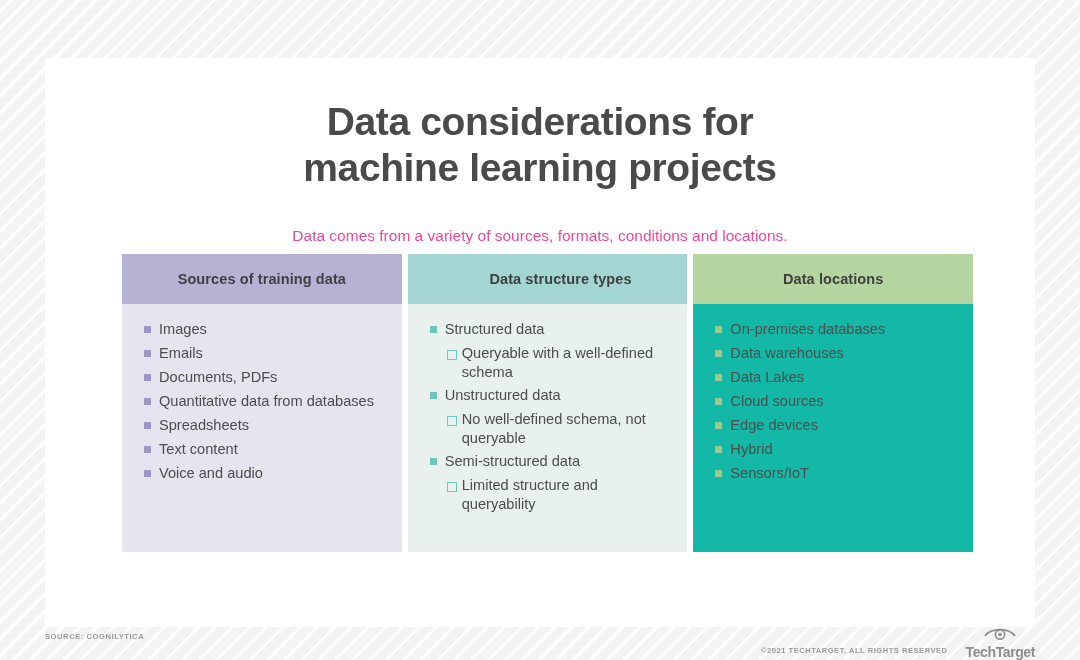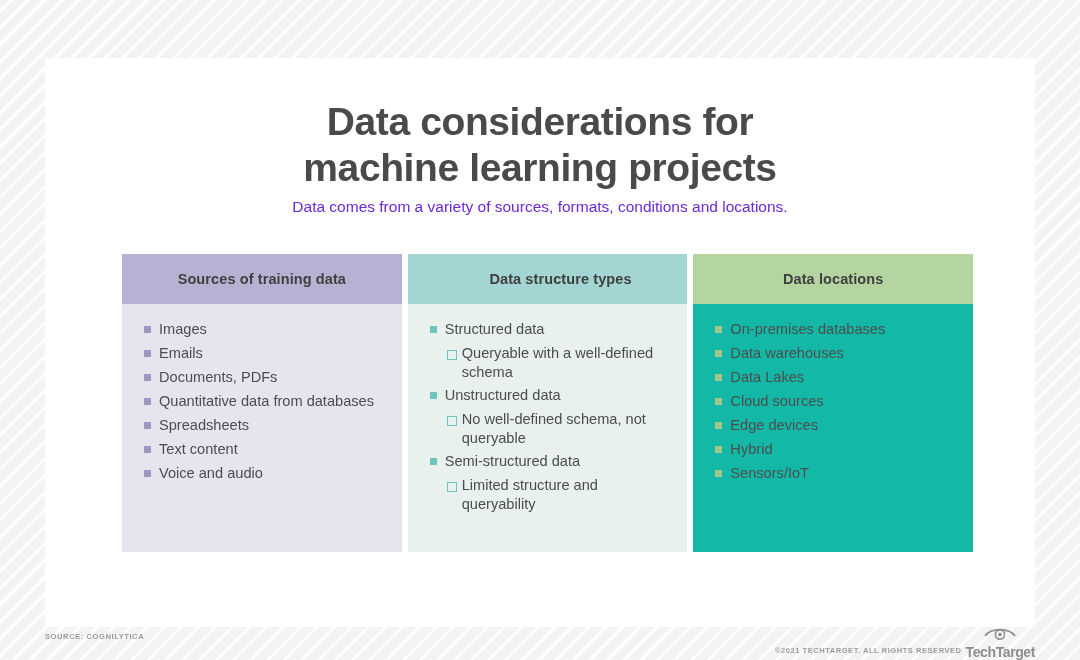--- a/index.html
+++ b/index.html
@@ -38,23 +38,23 @@
     text-align: center;
   }
   .title-line {
     font-size: 39px;
     font-weight: bold;
     color: #4a4a4a;
     line-height: 46px;
     letter-spacing: -0.4px;
   }
   .subtitle {
-    margin-top: 6px;
+    margin-top: 35px;
     font-size: 15.5px;
-    color: #6d28d9;
+    color: #ec4899;
     line-height: 20px;
   }
 
   
   .columns {
     position: absolute;
     left: 65px;
     top: 196px;
     width: 851px;
     display: flex;
@@ -128,21 +128,21 @@
     font-weight: bold;
     color: #9b9b9b;
     letter-spacing: 0.55px;
   }
   .footer-right {
     position: absolute;
     right: 45px;
     top: 626px;
     display: flex;
     align-items: flex-end;
-    gap: 4px;
+    gap: 18px;
   }
   .copyright {
     font-size: 7.6px;
     font-weight: bold;
     color: #9b9b9b;
     letter-spacing: 0.5px;
     padding-bottom: 4px;
   }
   .logo { display:flex; flex-direction:column; align-items:center;text-align:right; }
   .logo-word {

